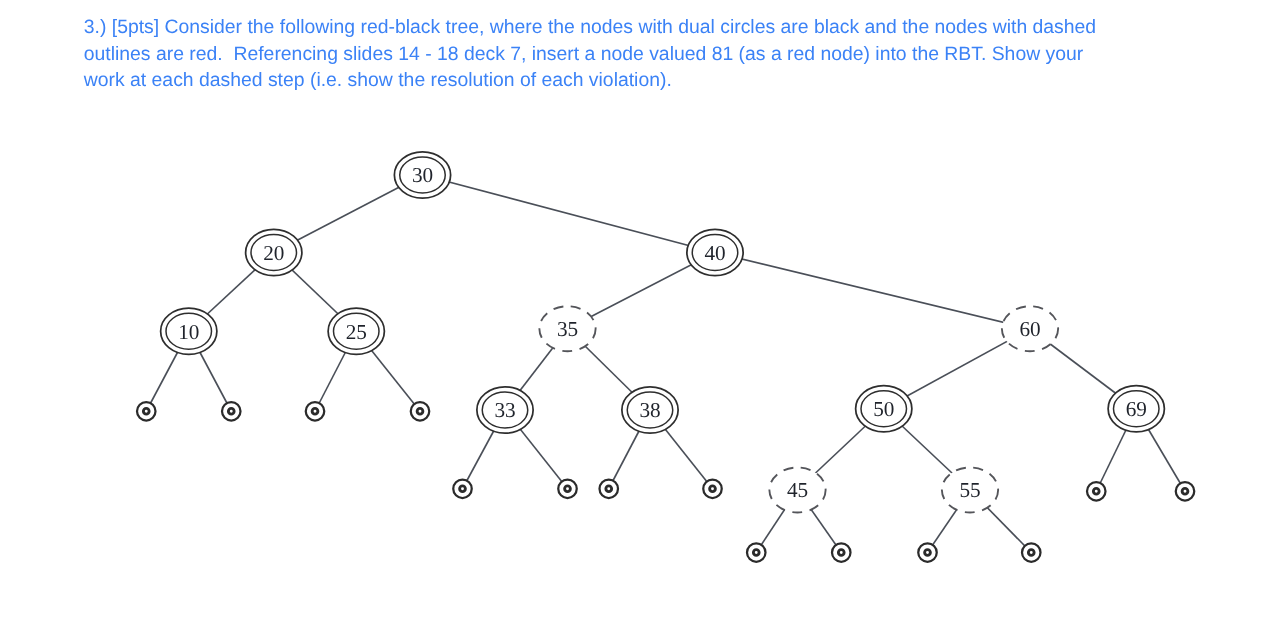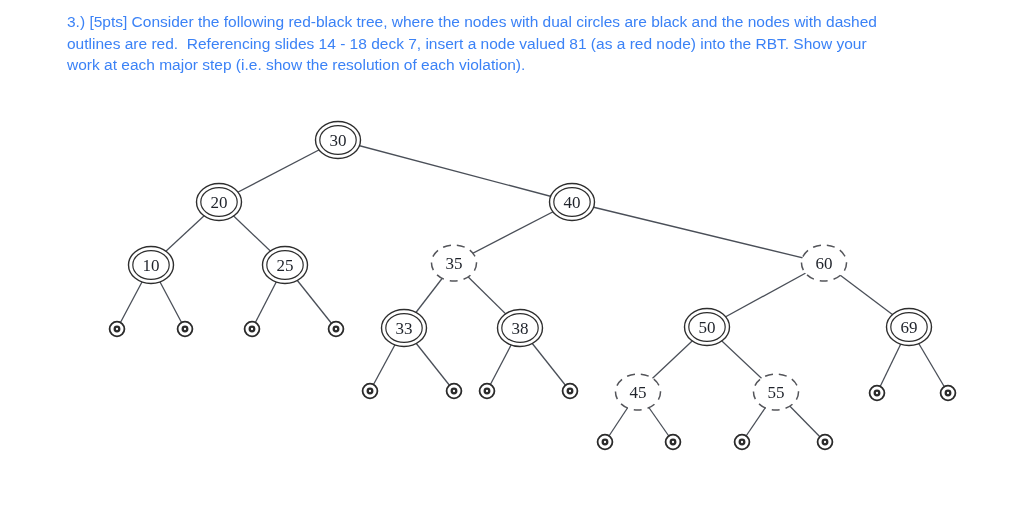--- a/index.html
+++ b/index.html
@@ -33,21 +33,21 @@
     font-size: 17px;
   }
 </style>
 </head>
 <body>
 
 <div class="page">
   <div class="problem">
     <div class="line">3.) [5pts] Consider the following red-black tree, where the nodes with dual circles are black and the nodes with dashed</div>
     <div class="line">outlines are red.  Referencing slides 14 - 18 deck 7, insert a node valued 81 (as a red node) into the RBT. Show your</div>
-    <div class="line">work at each major step (i.e. show the resolution of each violation).</div>
+    <div class="line">work at each dashed step (i.e. show the resolution of each violation).</div>
   </div>
   <svg id="tree-svg" width="1024" height="506" viewBox="0 0 1024 506">
       <line x1="338" y1="140" x2="219" y2="202" stroke="#4a4f58" stroke-width="1.3"></line>
       <line x1="338" y1="140" x2="572" y2="202" stroke="#4a4f58" stroke-width="1.3"></line>
       <line x1="219" y1="202" x2="151" y2="265" stroke="#4a4f58" stroke-width="1.3"></line>
       <line x1="219" y1="202" x2="285" y2="265" stroke="#4a4f58" stroke-width="1.3"></line>
       <line x1="572" y1="202" x2="454" y2="263" stroke="#4a4f58" stroke-width="1.3"></line>
       <line x1="572" y1="202" x2="824" y2="263" stroke="#4a4f58" stroke-width="1.3"></line>
       <line x1="151" y1="265" x2="117" y2="329" stroke="#4a4f58" stroke-width="1.3"></line>
       <line x1="151" y1="265" x2="185" y2="329" stroke="#4a4f58" stroke-width="1.3"></line>

